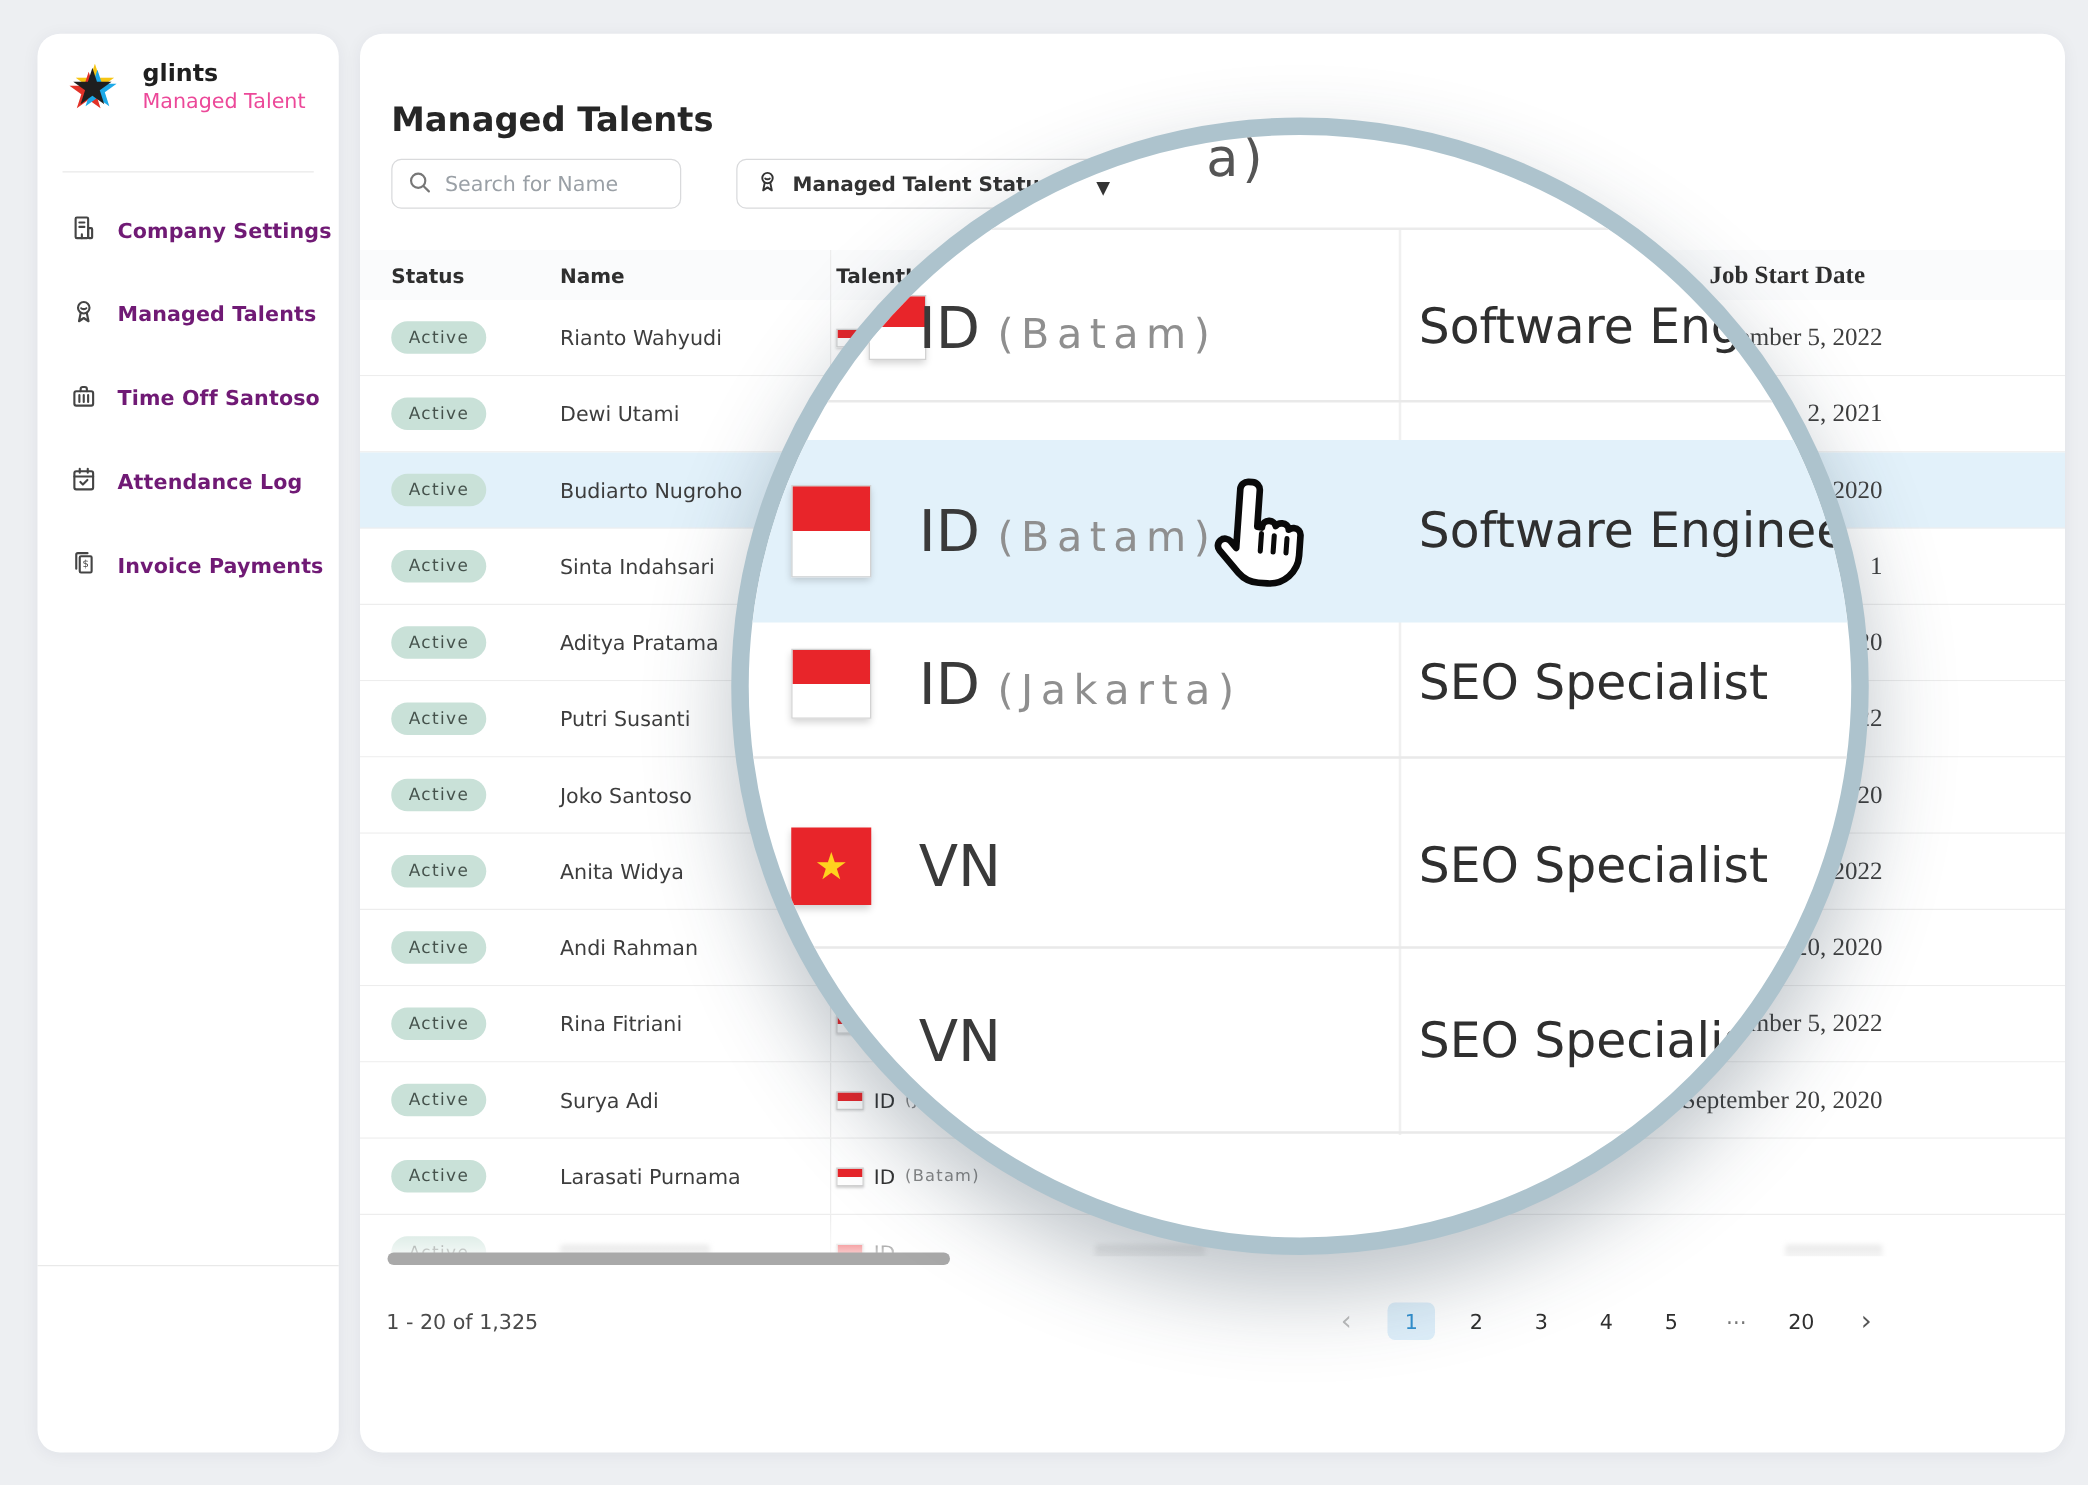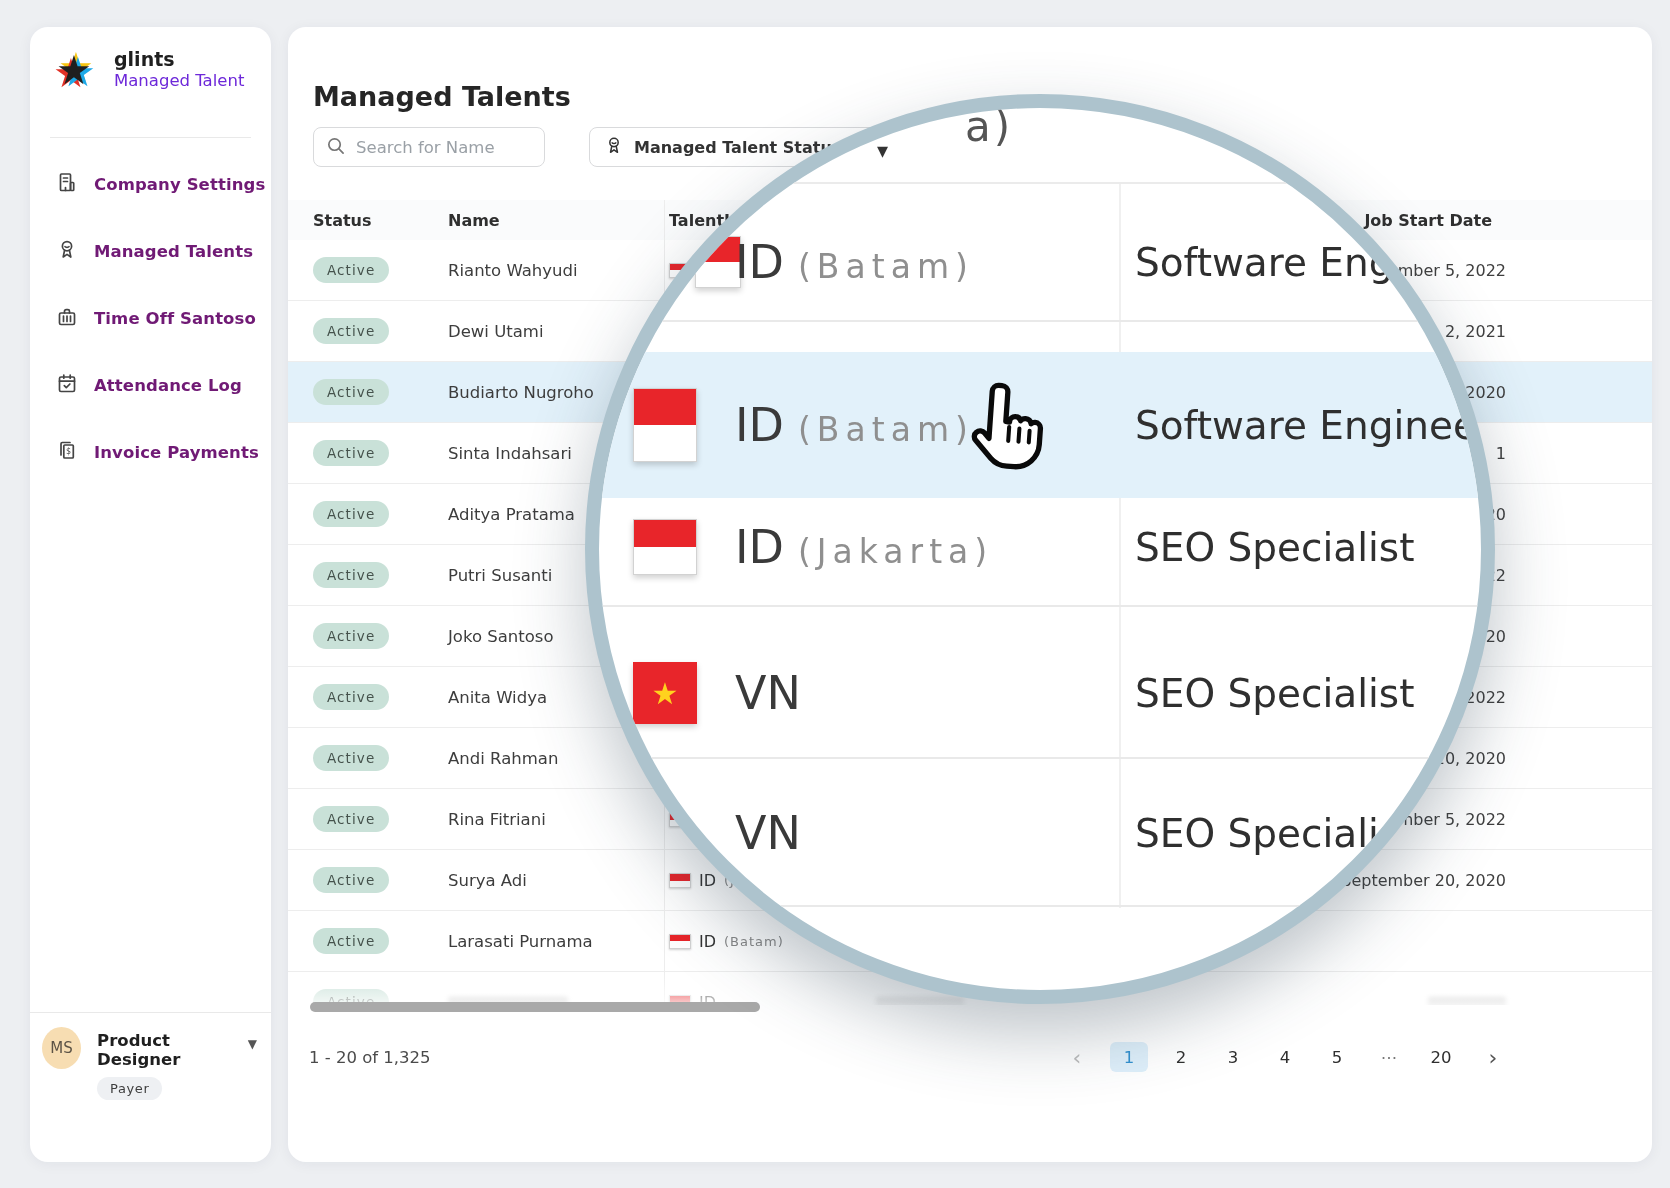--- a/index.html
+++ b/index.html
@@ -10,21 +10,21 @@
   
   #sidebar{left:30px;top:27px;width:241px;height:1135px;}
   .logo-row{position:absolute;left:26px;top:20px;display:flex;gap:12px;align-items:center;}
   .logo-star{position:relative;width:46px;height:46px;}
   .logo-star span{position:absolute;font-size:40px;line-height:46px;}
   .st-y{left:2px;top:-3px;color:#f6c513;}
   .st-r{left:-3px;top:3px;color:#e23127;}
   .st-b{left:4px;top:2px;color:#1da9e8;}
   .st-k{left:0;top:0;color:#1f1f1f;}
   .brand-name{font-size:19px;font-weight:700;color:#1f1f1f;line-height:1.15;}
-  .brand-product{font-size:16.5px;color:#6d28d9;line-height:1.2;}
+  .brand-product{font-size:16.5px;color:#ec4899;line-height:1.2;}
   .sidebar-divider{position:absolute;left:20px;right:20px;top:110px;height:1px;background:#e9e9e9;}
   #nav{position:absolute;top:142px;left:0;right:0;}
   .nav-item{display:flex;align-items:center;gap:16px;padding-left:26px;height:30px;margin-bottom:37px;cursor:pointer;}
   .nav-item svg{flex:none;}
   .nav-label{font-size:16.5px;font-weight:700;color:#701a75;letter-spacing:.1px;}
   .user-divider{position:absolute;left:0;right:0;top:985px;height:1px;background:#e9e9e9;}
   .user-row{position:absolute;left:12px;right:14px;top:1000px;display:flex;align-items:flex-start;cursor:pointer;}
   .avatar{width:42px;height:42px;border-radius:50%;background:#f7ddb2;color:#5c5346;font-size:15px;
           display:flex;align-items:center;justify-content:center;}
   .user-info{margin-left:16px;}
@@ -50,21 +50,21 @@
   .filter-caret{margin-left:auto;color:#444;font-size:13px;}
 
   
   .thead{position:absolute;left:0;right:0;top:173px;height:40px;background:#fafbfc;border-bottom:1px solid #e7e7e7;
          display:flex;align-items:center;font-size:16px;font-weight:700;color:#2f2f2f;}
   .c-status{flex:0 0 160px;padding-left:25px;box-sizing:border-box;}
   .c-name{flex:0 0 216px;}
   .c-hub{flex:0 0 212px;border-left:1px solid #ededed;padding-left:4px;align-self:stretch;
          display:flex;align-items:center;gap:8px;box-sizing:border-box;}
   .c-title{flex:0 0 250px;}
-  .c-date{flex:1 1 auto;text-align:right;padding-right:146px;font-size:16px;color:#3f3f3f;}
+  .c-date{flex:1 1 auto;text-align:right;padding-right:146px;font-size:20px;color:#3f3f3f;font-family:Liberation Serif, serif;}
   .thead .c-date{font-weight:700;color:#2f2f2f;padding-right:160px;}
   .rows{position:absolute;left:0;right:0;top:213px;height:765px;overflow:hidden;}
   .trow{display:flex;align-items:center;height:61px;border-bottom:1px solid #ededed;font-size:16.5px;
         color:#3d3d3d;background:#fff;cursor:pointer;box-sizing:border-box;}
   .trow.hl{background:var(--row-highlight,#e2f1fa);}
   .badge{background:var(--badge-green,#c9e1d8);color:#45524c;font-size:13.5px;letter-spacing:1.1px;
          padding:5px 14px;border-radius:14px;font-weight:500;white-space:nowrap;display:inline-block;}
   .flag{width:22px;height:15px;flex:none;box-shadow:0 1px 2px rgba(0,0,0,.18);box-sizing:border-box;}
   .flag-id{background:linear-gradient(to bottom,var(--flag-red,#e8252a) 50%,#fff 50%);border:1px solid #d2d2d2;}
   .flag-vn{background:var(--flag-red,#e8252a);position:relative;}
@@ -190,28 +190,20 @@
             <path d="M5 16V4.8c0-.7.6-1.3 1.3-1.3H14"></path>
               <rect x="7.8" y="6" width="9.5" height="13" rx="1"></rect>
             <text x="12.5" y="14.8" font-size="8" fill="#444" stroke="none" text-anchor="middle" font-family="DejaVu Sans">$</text>
           </svg>
         </span>
         <span class="nav-label">Invoice Payments</span>
       </div>
     </nav>
 
     <div class="user-divider"></div>
-    <div class="user-row">
-      <div class="avatar">MS</div>
-      <div class="user-info">
-        <div class="user-role">Product Designer</div>
-        <span class="payer">Payer</span>
-      </div>
-      <span class="user-caret">▼</span>
-    </div>
   </aside>
 
   <main id="main" class="card">
     <h1 class="page-title">Managed Talents</h1>
 
     <div class="controls">
       <div class="search-box">
         <span>
           <svg width="19" height="19" viewBox="0 0 20 20" fill="none" stroke="#777" stroke-width="1.8" stroke-linecap="round">
             <circle cx="9" cy="9" r="6"></circle>

